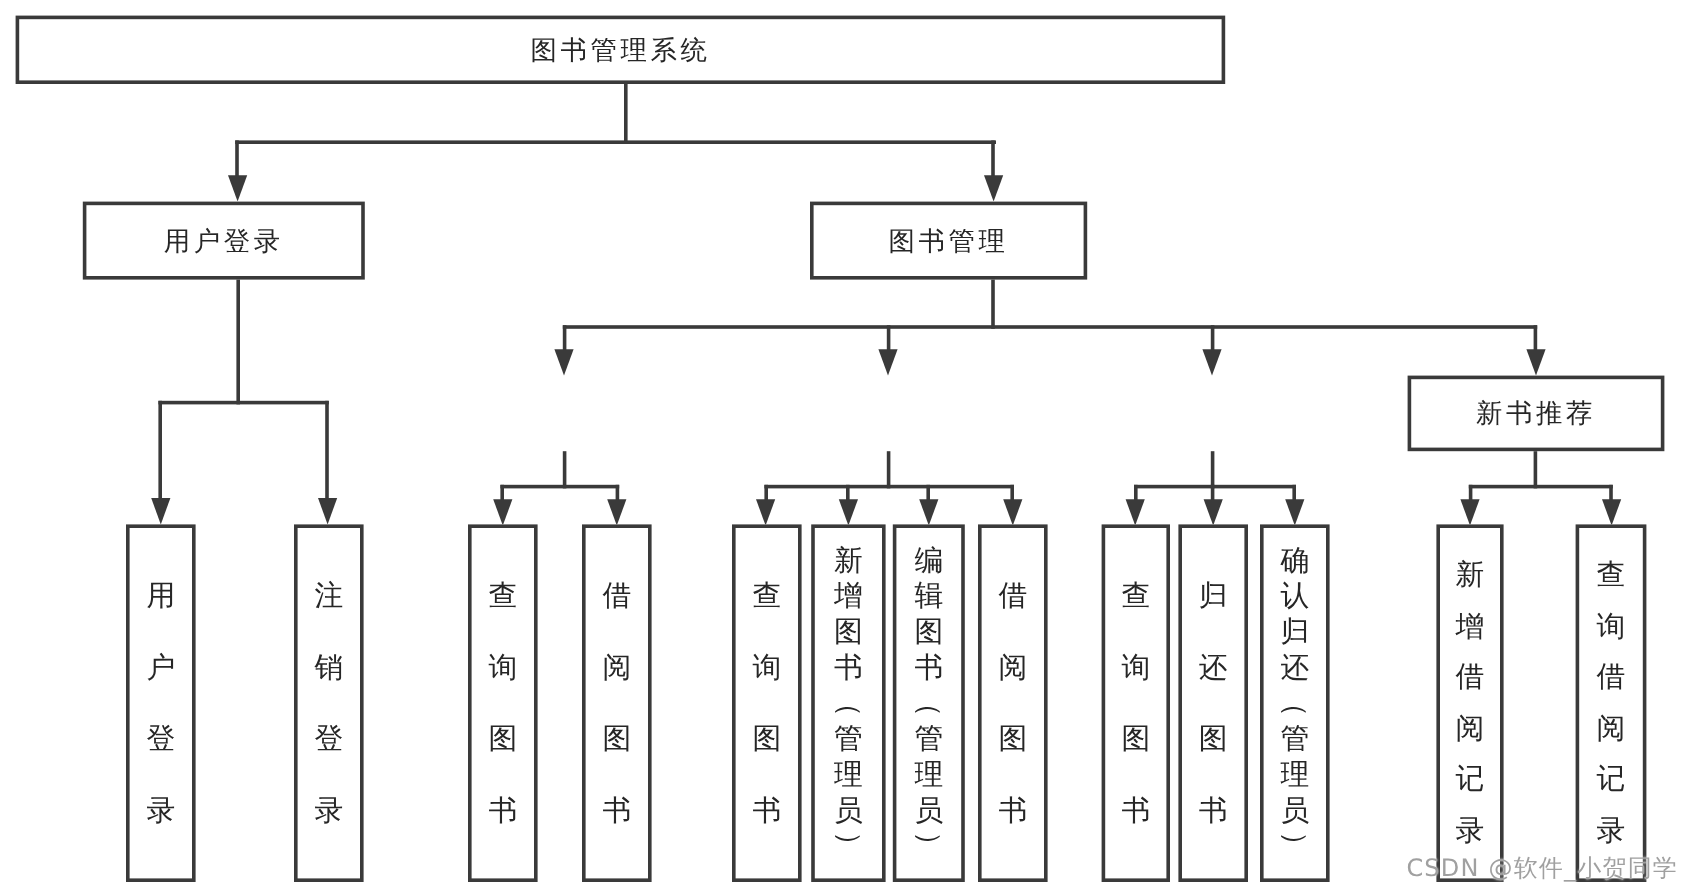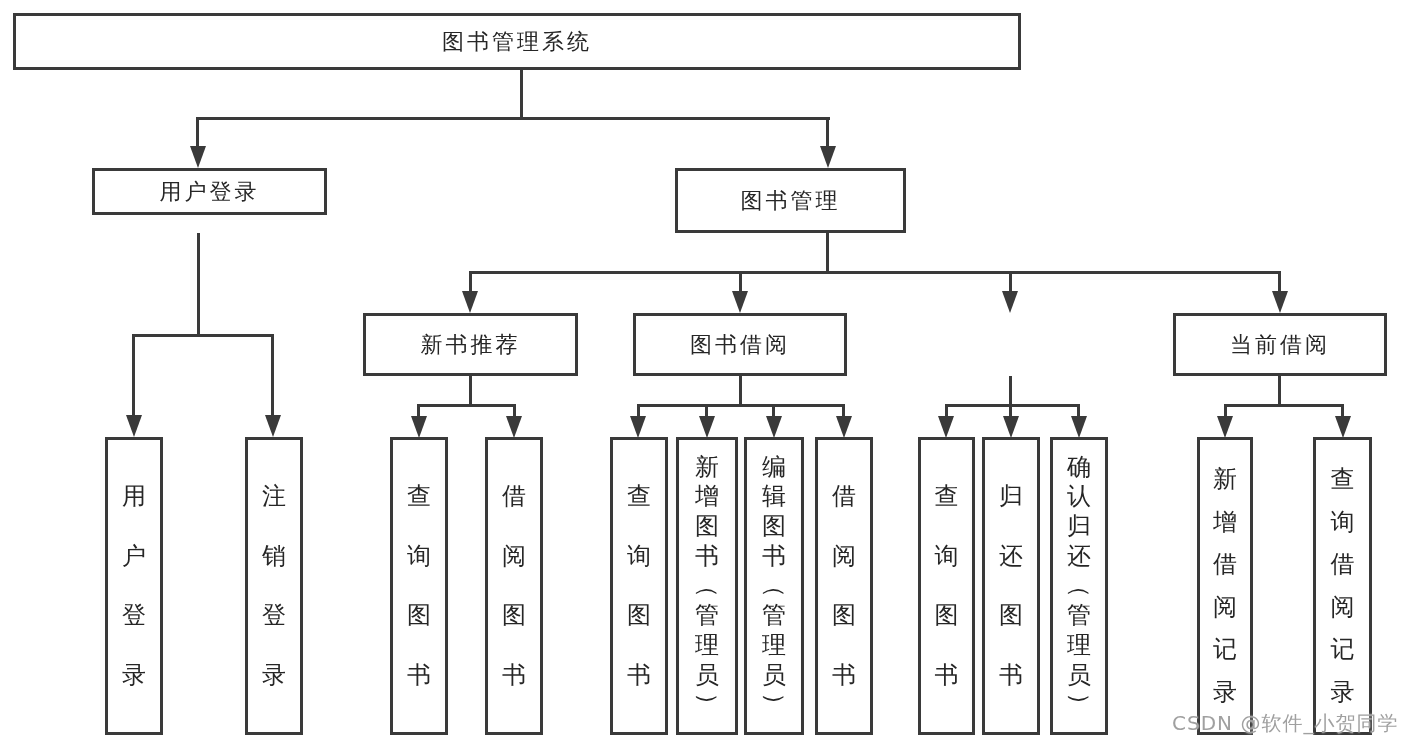--- a/index.html
+++ b/index.html
@@ -50,44 +50,42 @@
 
   <div class="node h" style="left:13px;top:13px;width:1008px;height:57px">图书管理系统</div>
 
   <div class="vl" style="left:520px;top:70px;height:49px"></div>
   <div class="hl" style="left:196px;top:117px;width:634px"></div>
   <div class="vl" style="left:196px;top:117px;height:31px"></div>
   <div class="arrow" style="left:190px;top:146px"></div>
   <div class="vl" style="left:826px;top:117px;height:31px"></div>
   <div class="arrow" style="left:820px;top:146px"></div>
 
-  <div class="node h" style="left:92px;top:168px;width:235px;height:47px">用户登录</div>
+  <div class="node h" style="left:69px;top:168px;width:235px;height:65px">用户登录</div>
   <div class="node h" style="left:675px;top:168px;width:231px;height:65px">图书管理</div>
 
   <div class="vl" style="left:197px;top:233px;height:104px"></div>
   <div class="hl" style="left:132px;top:334px;width:142px"></div>
   <div class="vl" style="left:132px;top:334px;height:82px"></div>
   <div class="arrow" style="left:126px;top:415px"></div>
   <div class="vl" style="left:271px;top:334px;height:82px"></div>
   <div class="arrow" style="left:265px;top:415px"></div>
 
   <div class="vl" style="left:826px;top:233px;height:41px"></div>
   <div class="hl" style="left:469px;top:271px;width:812px"></div>
   <div class="vl" style="left:469px;top:271px;height:22px"></div>
   <div class="arrow" style="left:462px;top:291px"></div>
   <div class="vl" style="left:739px;top:271px;height:22px"></div>
   <div class="arrow" style="left:732px;top:291px"></div>
   <div class="vl" style="left:1009px;top:271px;height:22px"></div>
   <div class="arrow" style="left:1002px;top:291px"></div>
   <div class="vl" style="left:1278px;top:271px;height:22px"></div>
   <div class="arrow" style="left:1272px;top:291px"></div>
 
-  <div class="node h" style="left:363px;top:313px;width:215px;height:63px">新书推荐</div>
-  <div class="node h" style="left:633px;top:313px;width:214px;height:63px">图书借阅</div>
-  <div class="node h" style="left:1173px;top:313px;width:214px;height:63px">当前借阅</div>
+  <div class="node h" style="left:1173px;top:313px;width:214px;height:63px">新书推荐</div>
 
   <div class="vl" style="left:469px;top:376px;height:31px"></div>
   <div class="hl" style="left:417px;top:404px;width:99px"></div>
   <div class="vl" style="left:417px;top:404px;height:14px"></div>
   <div class="arrow" style="left:411px;top:416px"></div>
   <div class="vl" style="left:513px;top:404px;height:14px"></div>
   <div class="arrow" style="left:506px;top:416px"></div>
 
   <div class="vl" style="left:739px;top:376px;height:31px"></div>
   <div class="hl" style="left:637px;top:404px;width:208px"></div>

